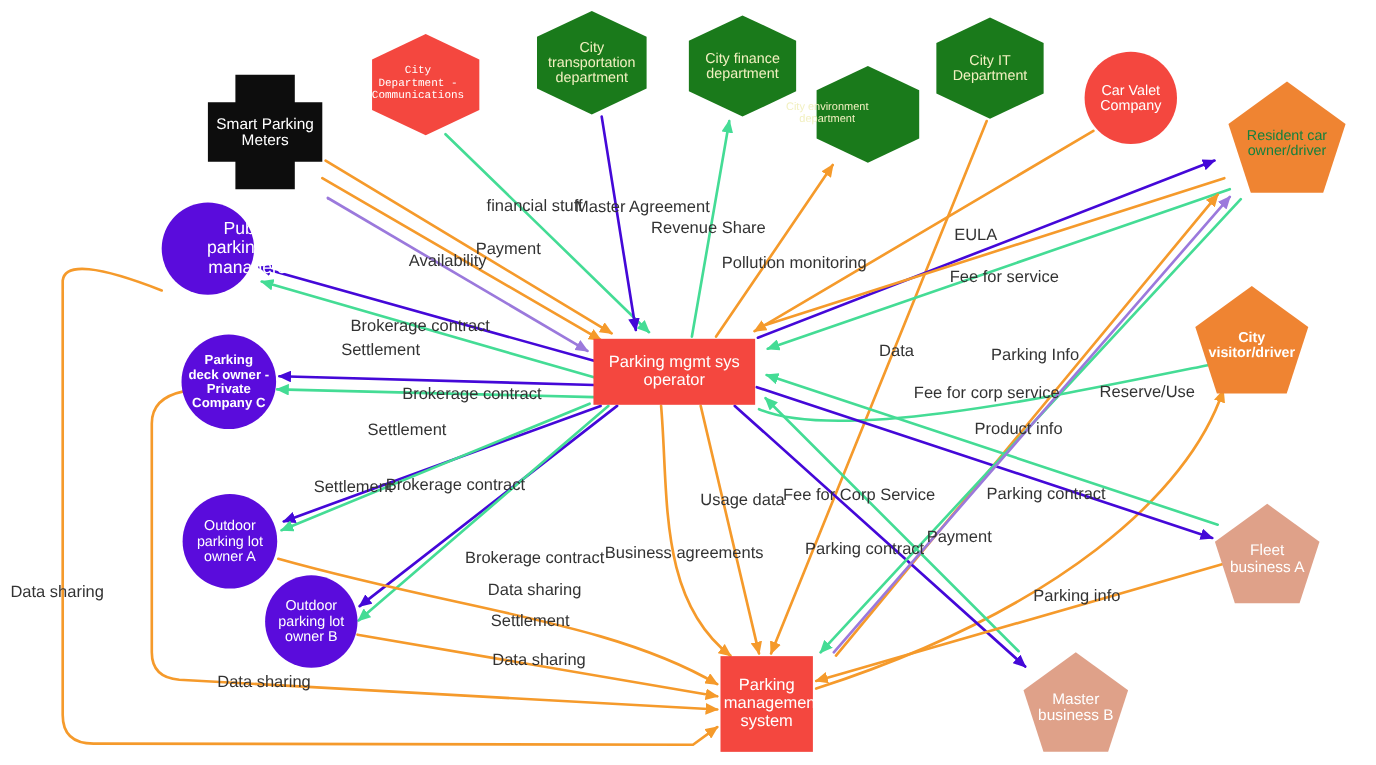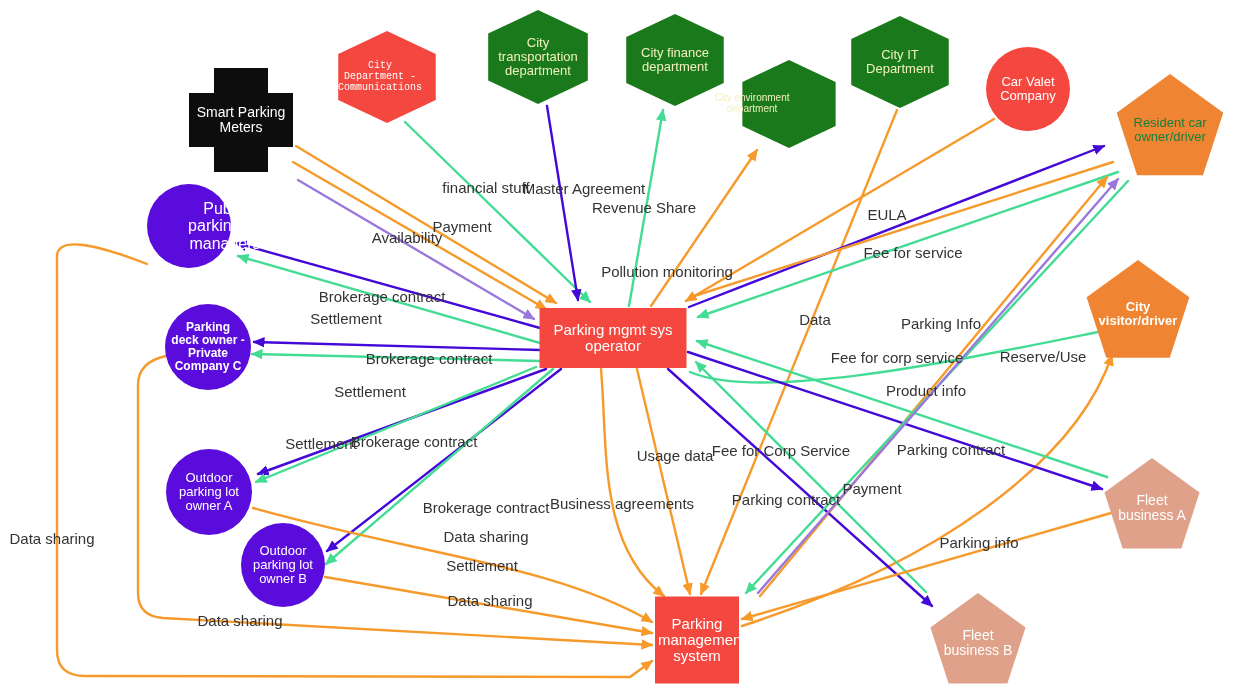--- a/index.html
+++ b/index.html
@@ -116,27 +116,27 @@
       <div class="node-label" style="left: 1028px; top: 89px; width: 72px; color: rgb(255, 255, 255); font-size: 13px;">Car Valet Company</div>
       <div class="node-label" style="left: 1170px; top: 130px; width: 92px; color: #15803d; font-size: 13px;">Resident car owner/driver</div>
       <div class="node-label" style="left: 189px; top: 226px; width: 78px; color: rgb(255, 255, 255); font-size: 16px; margin-left: 36px;">Public parking lot managers</div>
       <div class="node-label" style="left: 208px; top: 347px; width: 74px; color: rgb(255, 255, 255); font-size: 12px; font-weight: bold;">Parking deck owner - Private Company C</div>
       <div class="node-label" style="left: 209px; top: 492px; width: 76px; color: rgb(255, 255, 255); font-size: 13px;">Outdoor parking lot owner A</div>
       <div class="node-label" style="left: 283px; top: 565px; width: 76px; color: rgb(255, 255, 255); font-size: 13px;">Outdoor parking lot owner B</div>
       <div class="node-label" style="left: 613px; top: 338px; width: 130px; color: rgb(255, 255, 255); font-size: 15px;">Parking mgmt sys operator</div>
       <div class="node-label" style="left: 697px; top: 640px; width: 78px; color: rgb(255, 255, 255); font-size: 15px;">Parking management system</div>
       <div class="node-label" style="left: 1138px; top: 314px; width: 86px; color: rgb(255, 255, 255); font-size: 13px; font-weight: bold;">City visitor/driver</div>
       <div class="node-label" style="left: 1152px; top: 508px; width: 84px; color: rgb(255, 255, 255); font-size: 14px;">Fleet business A</div>
-      <div class="node-label" style="left: 978px; top: 643px; width: 84px; color: rgb(255, 255, 255); font-size: 14px;">Fleet business B</div>
+      <div class="node-label" style="left: 978px; top: 643px; width: 84px; color: rgb(255, 255, 255); font-size: 14px;">Master business B</div>
       <div class="edge-label" style="left: 462px; top: 226px;">Payment</div>
       <div class="edge-label" style="left: 407px; top: 237px;">Availability</div>
       <div class="edge-label" style="left: 486px; top: 187px;">financial stuff</div>
       <div class="edge-label" style="left: 584px; top: 188px;">Master Agreement</div>
       <div class="edge-label" style="left: 644px; top: 207px;">Revenue Share</div>
-      <div class="edge-label" style="left: 667px; top: 239px; margin-top: 32px;">Pollution monitoring</div>
+      <div class="edge-label" style="left: 722px; top: 239px;">Pollution monitoring</div>
       <div class="edge-label" style="left: 815px; top: 319px;">Data</div>
       <div class="edge-label" style="left: 887px; top: 214px;">EULA</div>
       <div class="edge-label" style="left: 913px; top: 252px;">Fee for service</div>
       <div class="edge-label" style="left: 941px; top: 323px;">Parking Info</div>
       <div class="edge-label" style="left: 1043px; top: 356px;">Reserve/Use</div>
       <div class="edge-label" style="left: 951px; top: 449px;">Parking contract</div>
       <div class="edge-label" style="left: 897px; top: 357px;">Fee for corp service</div>
       <div class="edge-label" style="left: 786px; top: 499px;">Parking contract</div>
       <div class="edge-label" style="left: 781px; top: 450px;">Fee for Corp Service</div>
       <div class="edge-label" style="left: 872px; top: 488px;">Payment</div>

